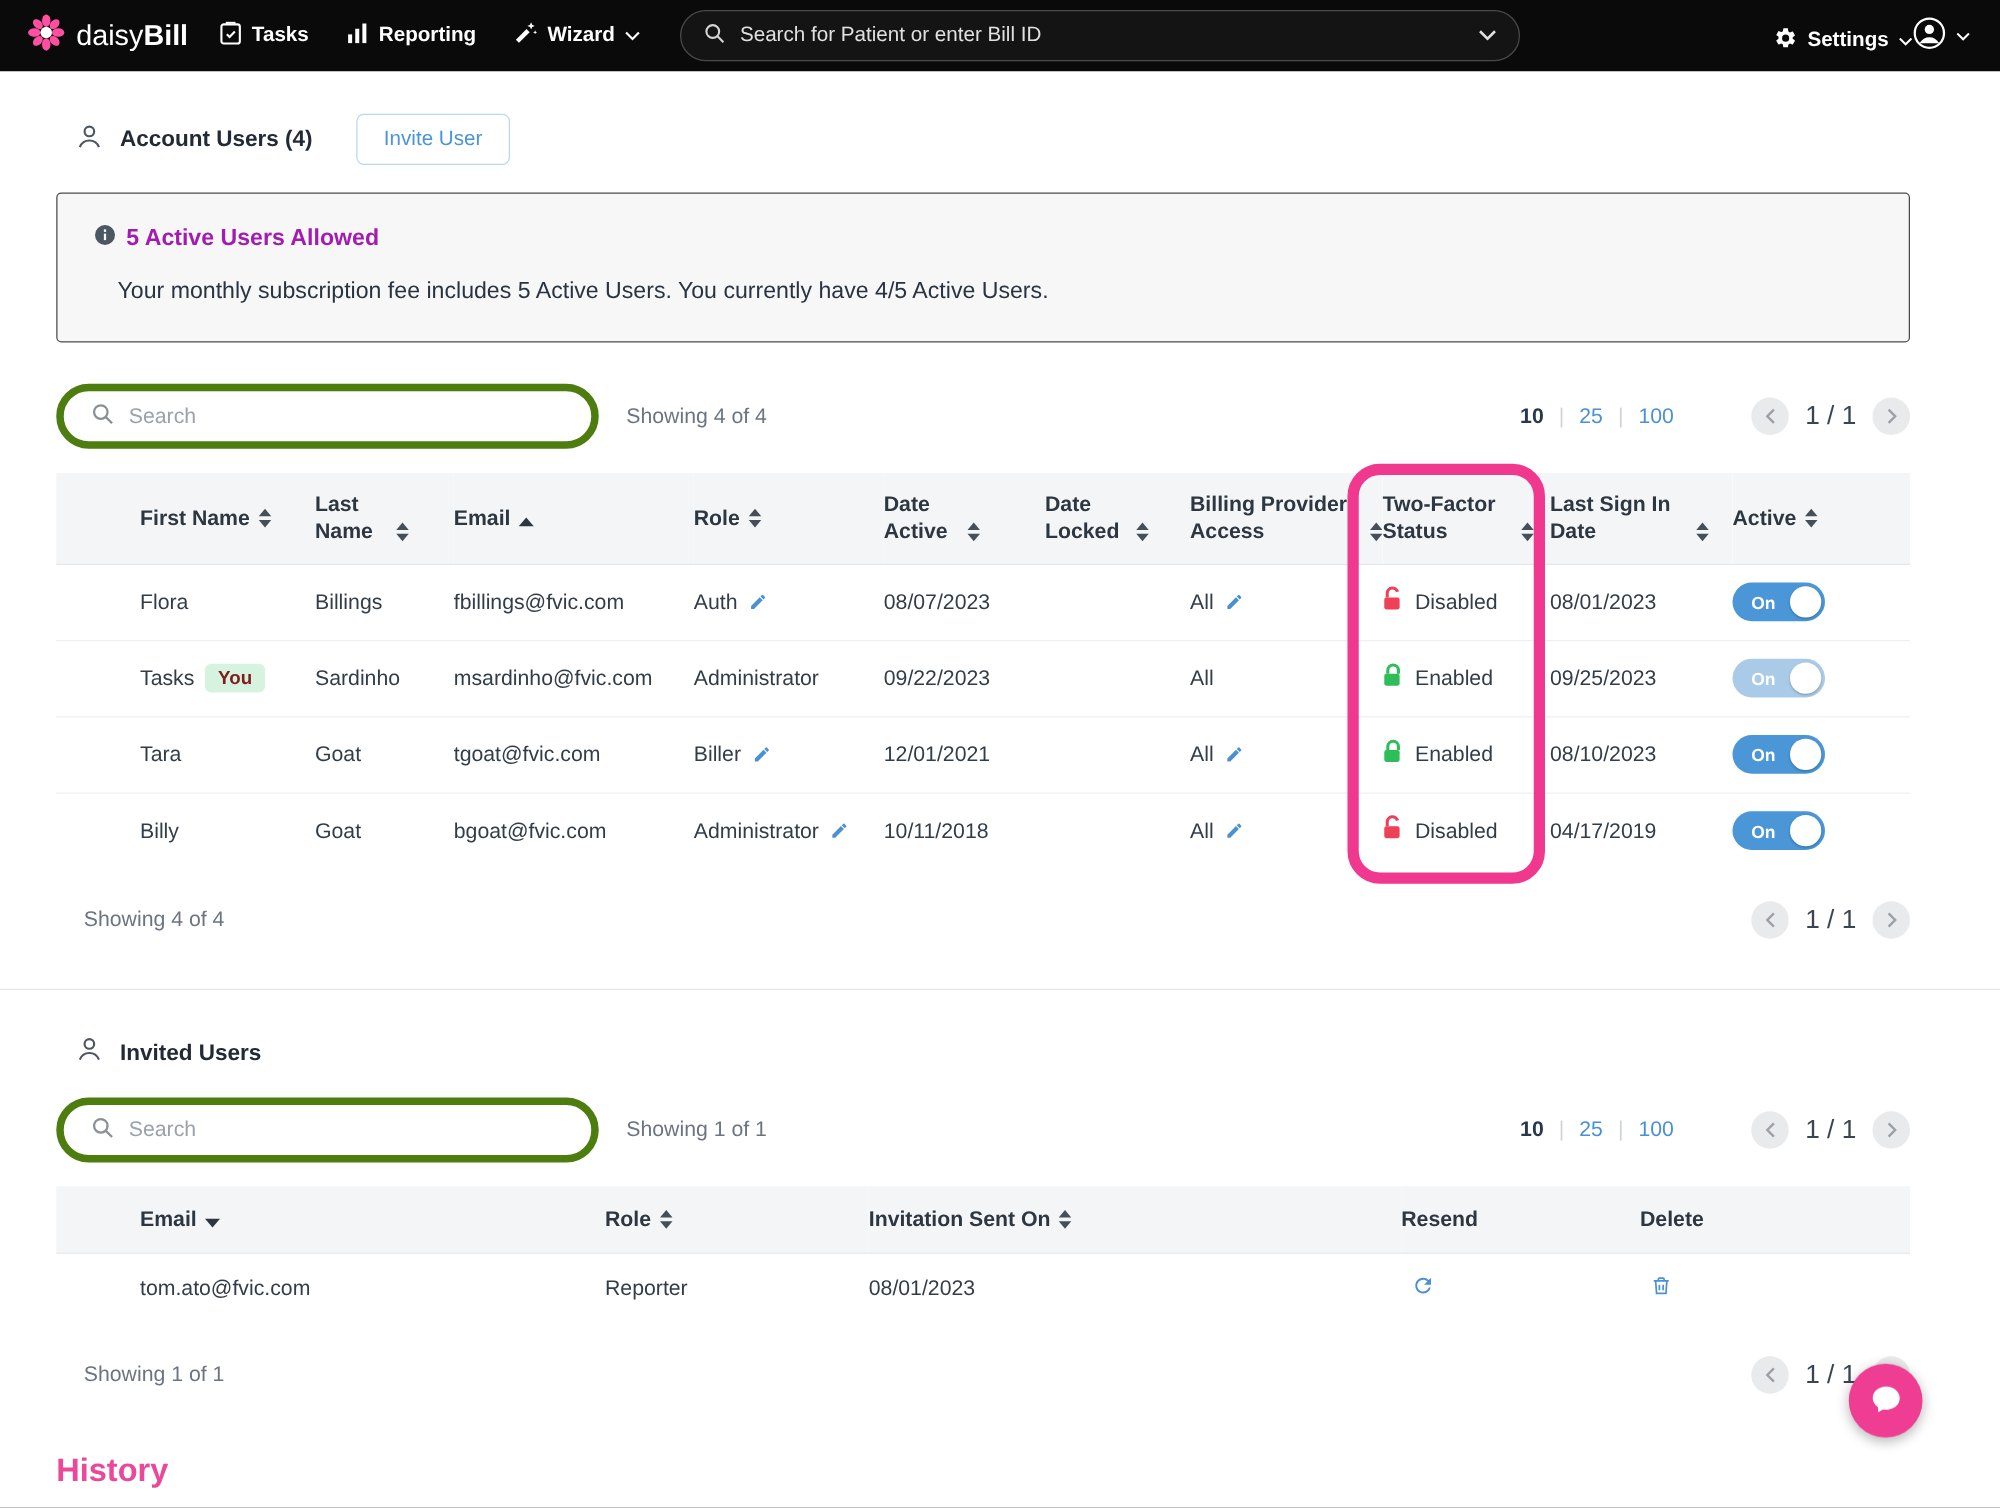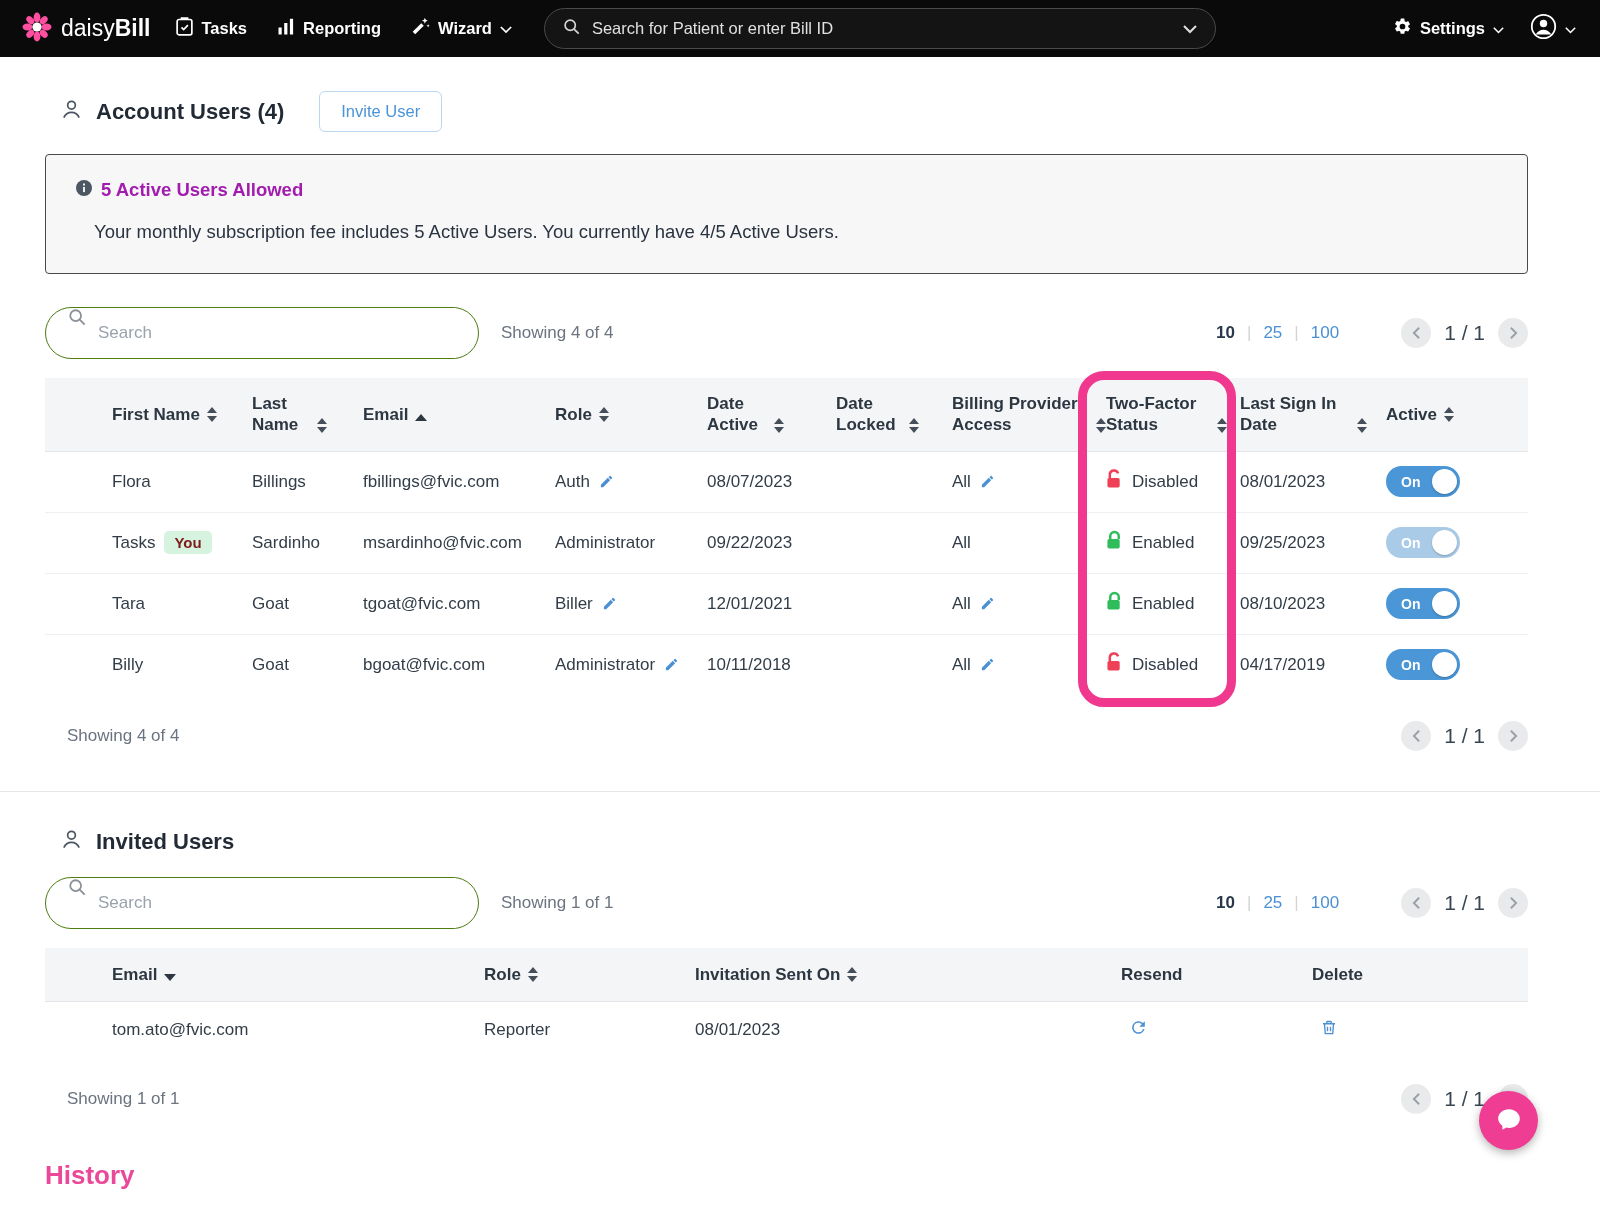--- a/index.html
+++ b/index.html
@@ -9,38 +9,38 @@
   
   .navbar { height:57px; background:#0a0a0a; display:flex; align-items:center; padding:0 24px 0 22px; color:#fff; }
   .brand { display:flex; align-items:center; gap:9px; cursor:pointer; }
   .brand-text { font-size:23px; color:#fff; }
   .brand-text b { font-weight:700; }
   .nav-links { display:flex; align-items:center; margin-left:26px; gap:30px; }
   .nav-link { display:flex; align-items:center; gap:8px; font-size:16.5px; font-weight:700; color:#fff; cursor:pointer; white-space:nowrap; }
   .nav-search { margin-left:32px; width:672px; height:41px; border:1.5px solid #4a4a4a; border-radius:21px; background:#141414; display:flex; align-items:center; padding:0 18px; gap:12px; }
   .nav-search input { flex:1; background:transparent; border:0; outline:0; color:#f0f0f0; font-size:16.5px; font-family:inherit; }
   .nav-search input::placeholder { color:#e0e0e0; }
-  .nav-right { margin-left:auto; display:flex; align-items:center; gap:26px; }
+  .nav-right { margin-left:auto; display:flex; align-items:flex-end; }
   .nav-settings, .nav-account { display:flex; align-items:center; gap:8px; font-weight:700; font-size:16.5px; cursor:pointer; }
 
   
   .page { background:#fff; min-height:1137px; border-radius:0 0 12px 12px; padding-bottom:30px; }
   .container { width:1483px; margin-left:45px; }
 
   .section-head { display:flex; align-items:center; gap:13px; padding-left:15px; padding-top:34px; margin-bottom:22px; }
-  .section-title { font-size:22px; font-weight:700; color:#222b35; }
+  .section-title { font-size:18px; font-weight:700; color:#222b35; }
   .invite-btn { margin-left:22px; background:#fff; border:1px solid #b9d7f0; color:#4a94d8; font-size:16.5px; padding:10px 21px; border-radius:6px; cursor:pointer; font-family:inherit; }
 
   .alert { border:1px solid #4a4a4a; background:#f7f7f8; border-radius:4px; padding:24px 30px 30px; margin-bottom:33px; }
   .alert-head { display:flex; align-items:center; gap:9px; }
   .alert-title { font-size:18.5px; font-weight:700; color:#a21caf; }
   .alert-body { margin-top:20px; margin-left:18px; font-size:18.5px; color:#2a3440; }
 
   .controls { display:flex; align-items:center; margin-bottom:19px; }
-  .search-box { width:434px; height:52px; border:1px solid #4d7c0f; border-radius:26px; display:flex; gap:12px; padding:0 22px; background:#fff; }
+  .search-box { width:434px; height:52px; border:6px solid #4d7c0f; border-radius:26px; display:flex; align-items:center; gap:12px; padding:0 22px; background:#fff; }
   .search-box input { flex:1; border:0; outline:0; font-size:17px; font-family:inherit; color:#333; }
   .search-box input::placeholder { color:#9aa2ab; }
   .showing { margin-left:22px; font-size:17px; color:#6b7480; }
   .controls-right { margin-left:auto; display:flex; align-items:center; }
   .page-sizes { display:flex; align-items:center; gap:12px; font-size:17px; }
   .psize { color:#4a90d2; cursor:pointer; }
   .psize.active { color:#29384a; font-weight:700; }
   .psep { color:#cfd4d9; }
   .pager { margin-left:62px; display:flex; align-items:center; gap:13px; }
   .pager-btn { width:30px; height:30px; border-radius:50%; background:#e9eaec; border:0; display:flex; align-items:center; justify-content:center; cursor:pointer; }

